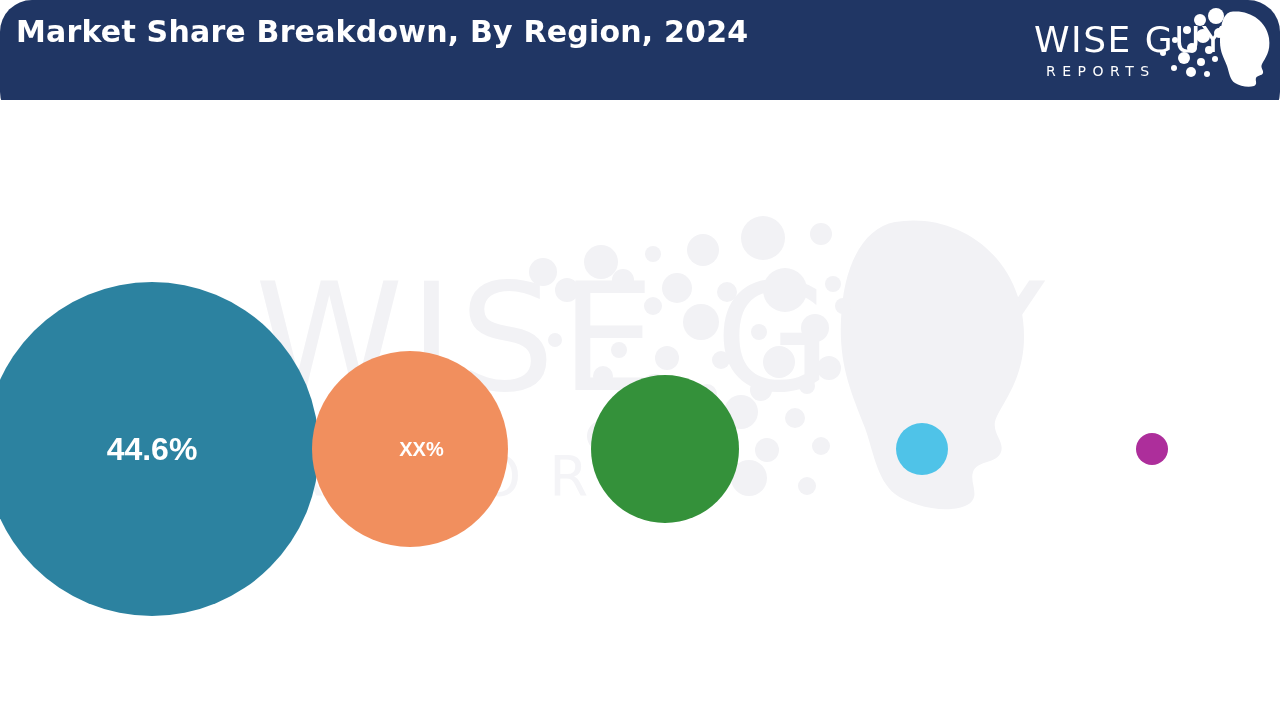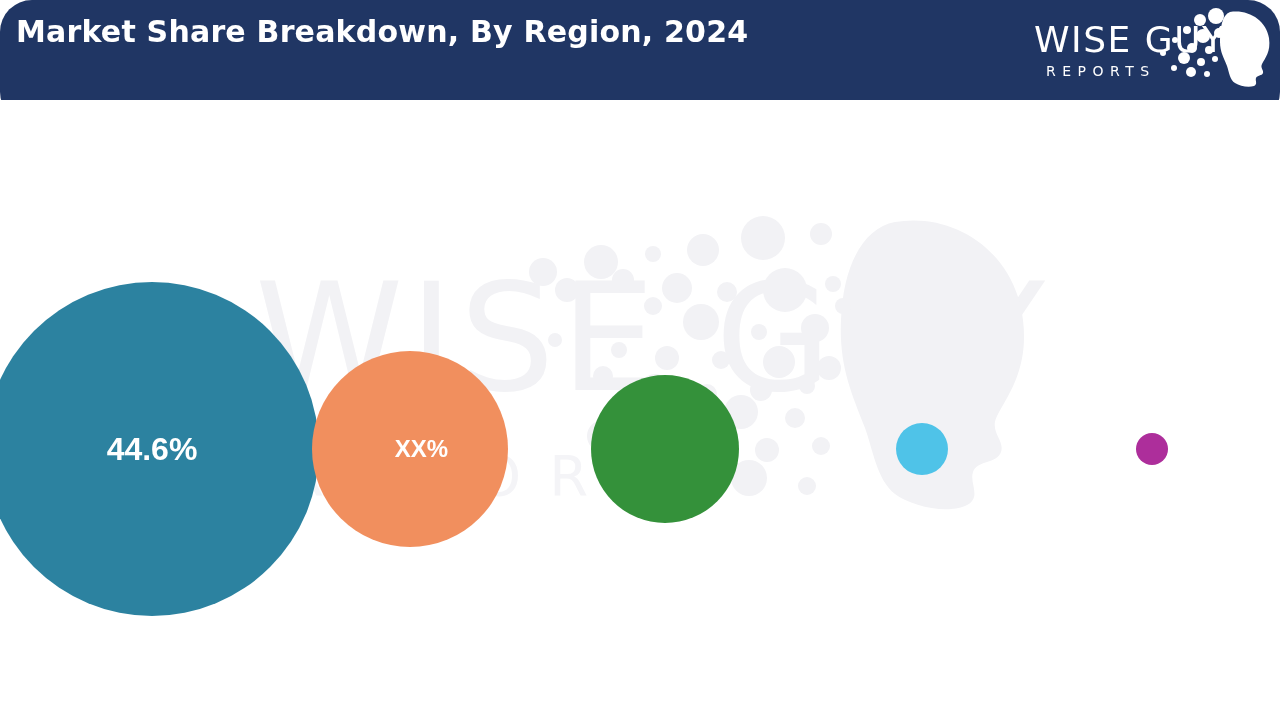--- a/index.html
+++ b/index.html
@@ -78,21 +78,21 @@
     justify-content: center;
   }
   .bubble-label {
     color: #ffffff;
     font-weight: bold;
     font-size: 32px;
     font-family: Liberation Sans, sans-serif;
     white-space: nowrap;
     user-select: none;
   }
-  .bubble-label.small { font-size: 24px; margin-left: 23px; }
+  .bubble-label.small { font-size: 20px; margin-left: 23px; }
 </style>
 </head>
 <body>
 
 <div id="header">
   <div id="header-title">Market Share Breakdown, By Region, 2024</div>
 
   <div id="logo">
     <svg width="248" height="84" viewBox="0 0 248 84" xmlns="http://www.w3.org/2000/svg">
 

